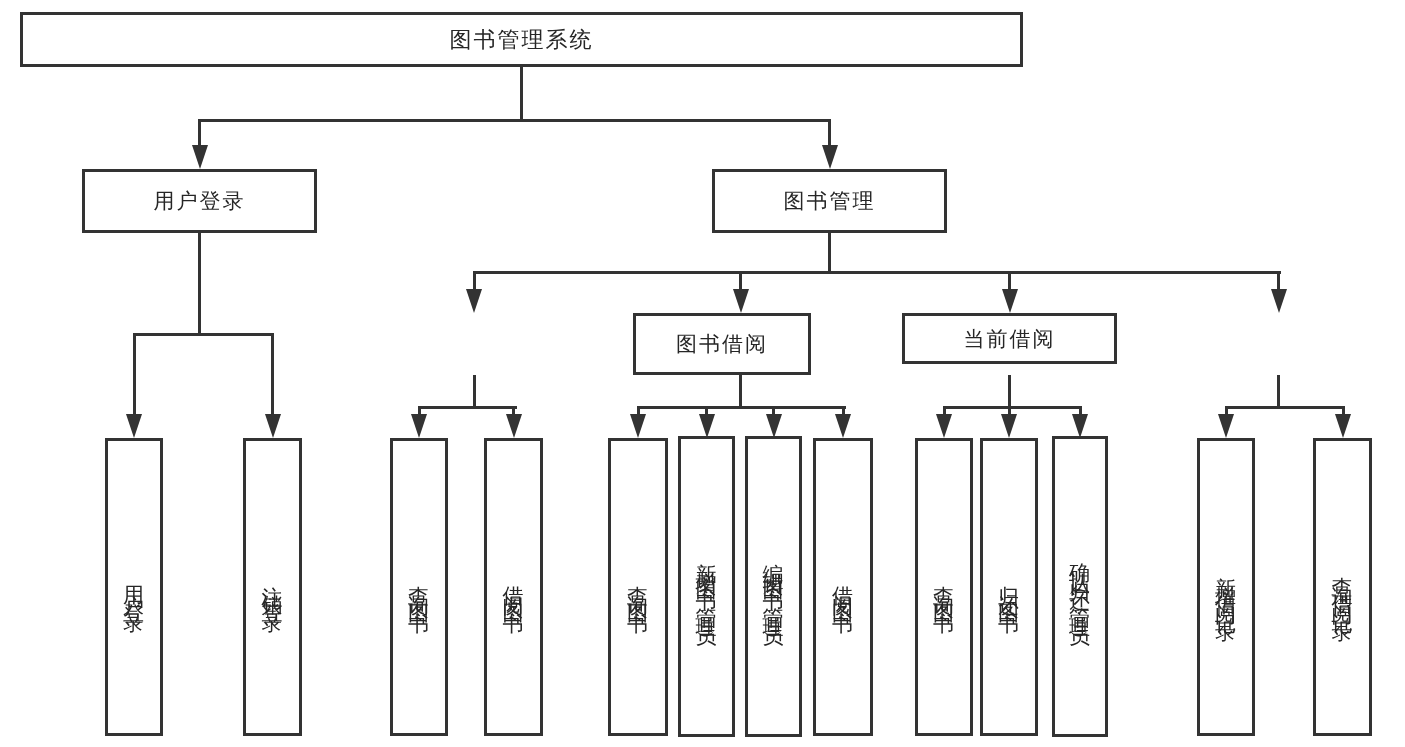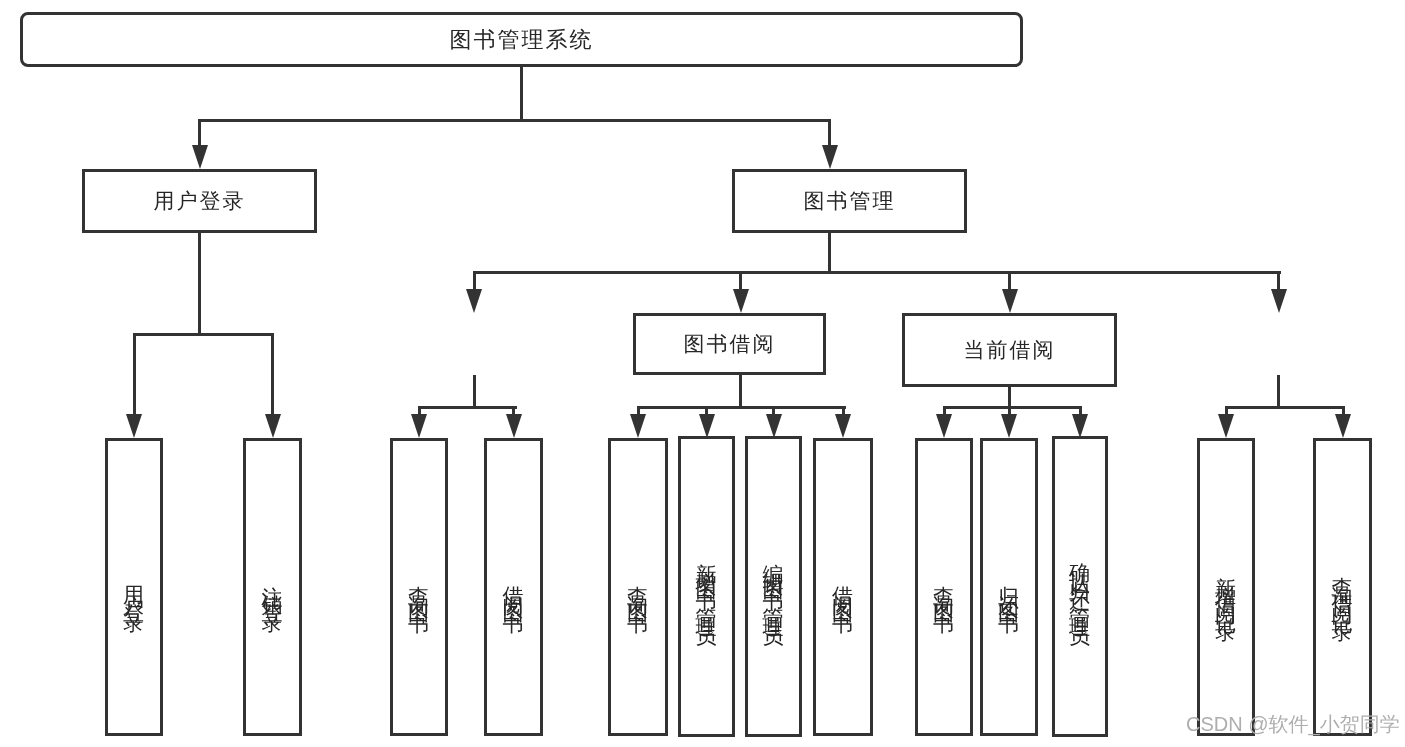--- a/index.html
+++ b/index.html
@@ -13,21 +13,21 @@
     position:relative;width:1405px;height:747px;background:var(--background);
     font-family:"Liberation Sans","DejaVu Sans",sans-serif;color:var(--text);
     overflow:hidden;
   }
   .box{
     position:absolute;box-sizing:border-box;border:3px solid var(--line);
     background:var(--background);display:flex;align-items:center;justify-content:center;
     text-align:center;z-index:2;
   }
   .hbox{font-size:21px;letter-spacing:2px;}
-  .rootbox{font-size:22px;letter-spacing:2px;border-radius:8px;}
+  .rootbox{font-size:22px;letter-spacing:2px;}
   .vbox{
     writing-mode:vertical-rl;font-size:21px;letter-spacing:9px;line-height:1;
   }
   .hline{position:absolute;height:3px;background:var(--line);z-index:1;}
   .vline{position:absolute;width:3px;background:var(--line);z-index:1;}
   .arrow{
     position:absolute;width:0;height:0;z-index:1;
     border-left:8px solid transparent;border-right:8px solid transparent;
     border-top:24px solid var(--line);
   }
@@ -48,21 +48,21 @@
   <div class="vline" style="left:520px;top:67px;height:54px;"></div>
   <div class="hline" style="left:198px;top:119px;width:633px;"></div>
   <div class="vline" style="left:198px;top:119px;height:28px;"></div>
   <div class="arrow" style="left:191.5px;top:145px;"></div>
   <div class="vline" style="left:828px;top:119px;height:28px;"></div>
   <div class="arrow" style="left:821.5px;top:145px;"></div>
 
   <div class="box hbox" style="left:82px;top:169px;width:235px;height:64px;">
     <span>用户登录</span>
   </div>
-  <div class="box hbox" style="left:732px;top:169px;width:235px;height:64px;">
+  <div class="box hbox" style="left:712px;top:169px;width:235px;height:64px;">
     <span>图书管理</span>
   </div>
 
   <div class="vline" style="left:198px;top:233px;height:103px;"></div>
   <div class="hline" style="left:132.5px;top:333px;width:141px;"></div>
   <div class="vline" style="left:132.5px;top:333px;height:83px;"></div>
   <div class="arrow" style="left:126px;top:414px;"></div>
   <div class="vline" style="left:271px;top:333px;height:83px;"></div>
   <div class="arrow" style="left:264.5px;top:414px;"></div>
 
@@ -70,24 +70,24 @@
   <div class="hline" style="left:472.5px;top:271px;width:808px;"></div>
   <div class="vline" style="left:472.5px;top:271px;height:20px;"></div>
   <div class="arrow" style="left:466px;top:289px;"></div>
   <div class="vline" style="left:739px;top:271px;height:20px;"></div>
   <div class="arrow" style="left:732.5px;top:289px;"></div>
   <div class="vline" style="left:1008px;top:271px;height:20px;"></div>
   <div class="arrow" style="left:1001.5px;top:289px;"></div>
   <div class="vline" style="left:1277px;top:271px;height:20px;"></div>
   <div class="arrow" style="left:1270.5px;top:289px;"></div>
 
-  <div class="box hbox" style="left:633px;top:313px;width:193px;height:62px;">
+  <div class="box hbox" style="left:633px;top:313px;width:178px;height:62px;">
     <span>图书借阅</span>
   </div>
-  <div class="box hbox" style="left:902px;top:313px;width:215px;height:74px;">
+  <div class="box hbox" style="left:902px;top:313px;width:215px;height:51px;">
     <span>当前借阅</span>
   </div>
 
   <div class="vline" style="left:472.5px;top:375px;height:34px;"></div>
   <div class="hline" style="left:417.5px;top:406px;width:99px;"></div>
   <div class="vline" style="left:417.5px;top:406px;height:10px;"></div>
   <div class="arrow" style="left:411px;top:414px;"></div>
   <div class="vline" style="left:512px;top:406px;height:10px;"></div>
   <div class="arrow" style="left:505.5px;top:414px;"></div>
 
@@ -155,15 +155,14 @@
     <span>确认归还（管理员）</span>
   </div>
 
   <div class="box vbox" style="left:1197px;top:438px;width:58px;height:298px;">
     <span>新增借阅记录</span>
   </div>
   <div class="box vbox" style="left:1313px;top:438px;width:59px;height:298px;">
     <span>查询借阅记录</span>
   </div>
 
-  <div class="watermark">CSDN @软件_小贺同学</div>
 
 </div>
 
 </body></html>

